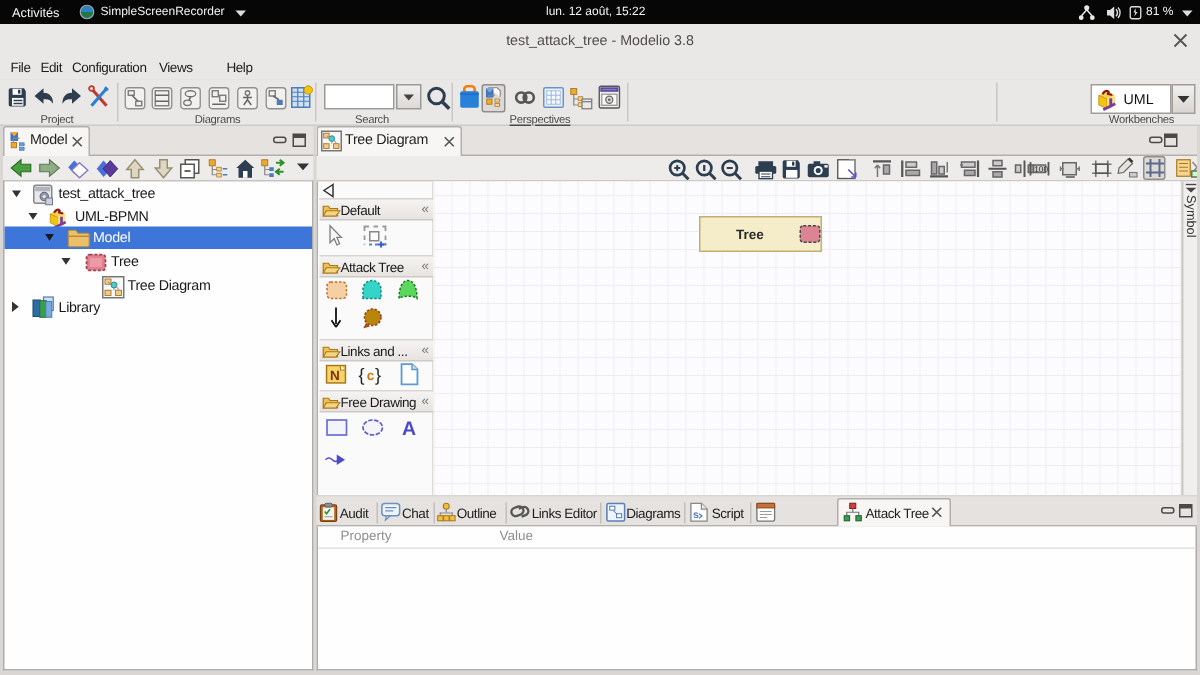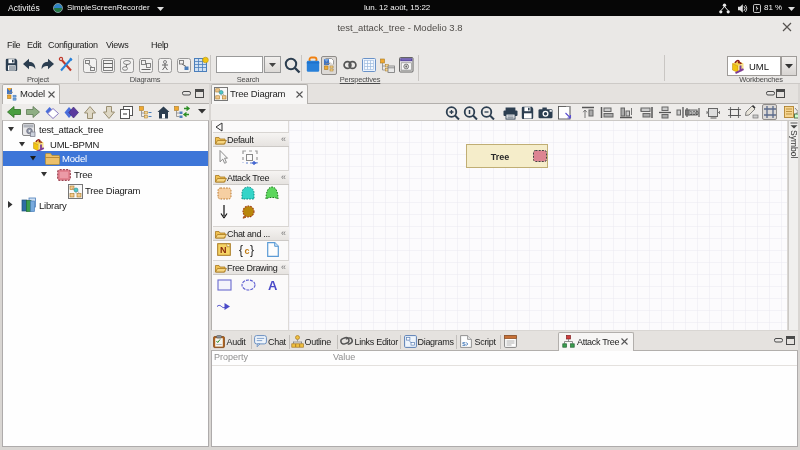--- a/index.html
+++ b/index.html
@@ -517,21 +517,21 @@
         <path d="M0.5 8l2-3.5h9L9 8z" fill="#f6d580" stroke="#a87820" stroke-width="0.8"></path>
       </svg>
       <span class="ht">Attack Tree</span>
       <span class="hc">«</span>
     </div>
   <div class="pheader" style="top:105px;">
       <svg style="left:2px;top:3px;" width="11" height="9">
         <path d="M0.5 1.5h3.5l1 1.5h5v5h-9.5z" fill="#f0c050" stroke="#a87820" stroke-width="0.8"></path>
         <path d="M0.5 8l2-3.5h9L9 8z" fill="#f6d580" stroke="#a87820" stroke-width="0.8"></path>
       </svg>
-      <span class="ht">Chat and ...</span>
+      <span class="ht">Links and ...</span>
       <span class="hc">«</span>
     </div>
   <div class="pheader" style="top:139px;padding-left:24px;">
       <svg style="left:2px;top:3px;" width="11" height="9">
         <path d="M0.5 1.5h3.5l1 1.5h5v5h-9.5z" fill="#f0c050" stroke="#a87820" stroke-width="0.8"></path>
         <path d="M0.5 8l2-3.5h9L9 8z" fill="#f6d580" stroke="#a87820" stroke-width="0.8"></path>
       </svg>
       <span class="ht">Free Drawing</span>
       <span class="hc">«</span>
     </div>
@@ -694,16 +694,16 @@
     </svg>
   <svg class="minmax" style="left:563px;top:7px;" width="9" height="5">
       <rect x="0.5" y="0.5" width="8" height="3.5" rx="1.5" fill="#e8e6e4" stroke="#4a4a4a" stroke-width="1"></rect>
     </svg>
   <svg class="minmax" style="left:575px;top:5px;" width="9" height="9">
       <rect x="0.5" y="0.5" width="8" height="8" fill="none" stroke="#4a4a4a" stroke-width="1"></rect>
       <rect x="0.5" y="0.5" width="8" height="2.5" fill="#4a4a4a"></rect>
     </svg>
 </div>
 <div class="abs" id="bpanel-content">
-  <div style="position:absolute;left:2px;top:1px;font-size:9px;color:#8f8f8f;text-align:right;">Property</div>
+  <div style="position:absolute;left:15px;top:1px;font-size:9px;color:#8f8f8f;text-align:right;">Property</div>
   <div style="position:absolute;left:121px;top:1px;font-size:9px;color:#8f8f8f;">Value</div>
   <div style="position:absolute;left:0;top:14px;width:585px;height:1px;background:#e4e1de;"></div>
 </div>
 
 </body></html>

